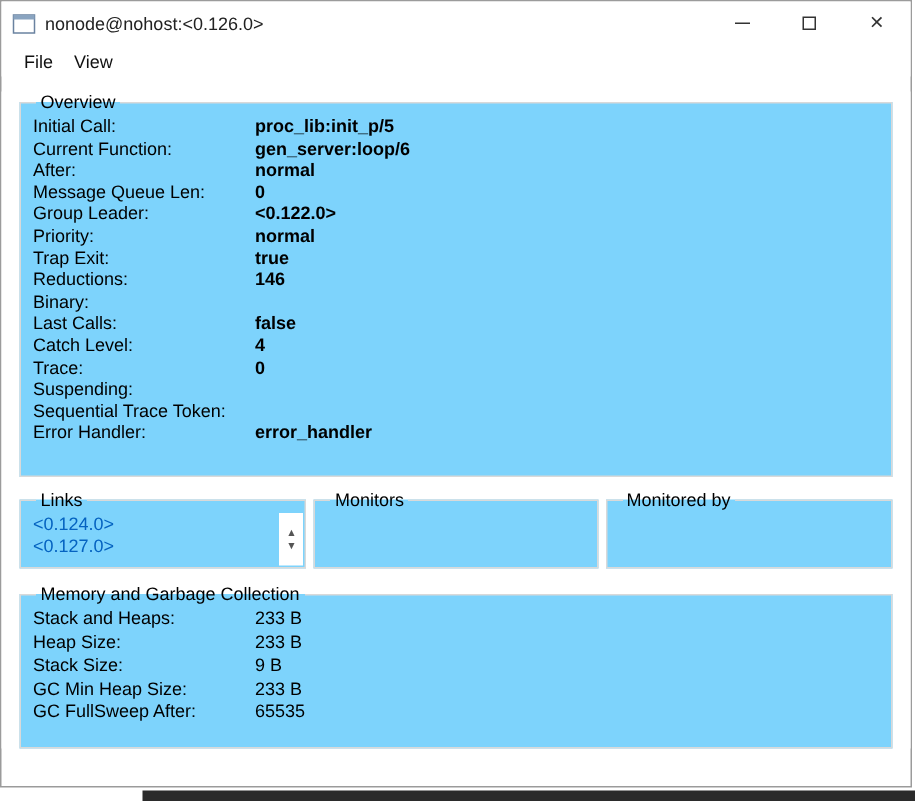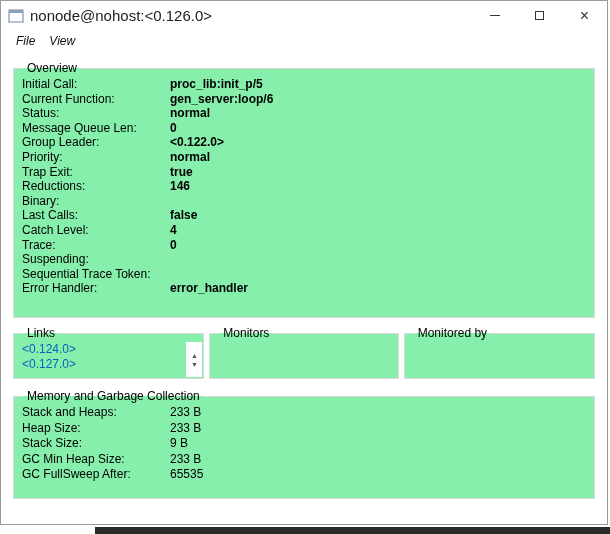--- a/index.html
+++ b/index.html
@@ -7,44 +7,44 @@
     width:610px;height:534px;position:relative;overflow:hidden;
     font-family:"Liberation Sans", sans-serif;font-size:12px;color:#000;background:#ffffff;
   }
   .window{
     position:absolute;left:0;top:0;width:608px;height:525px;
     border:1px solid #9b9b9b;background:#ffffff;box-sizing:border-box;
   }
   
   .titlebar{height:29px;display:flex;align-items:center;background:#ffffff;}
   .app-icon{width:16px;height:16px;margin:0 6px 0 7px;display:inline-block;}
-  .title-text{flex:1;font-size:15px;color:#222;white-space:nowrap;overflow:hidden;}
+  .title-text{flex:1;font-size:12px;color:#222;white-space:nowrap;overflow:hidden;}
   .win-controls{display:flex;height:100%;}
   .win-btn{width:45px;height:100%;display:flex;align-items:center;justify-content:center;color:#333;}
   .glyph-min{display:block;width:10px;height:1px;background:#333;}
   .glyph-max{display:block;width:9px;height:9px;border:1px solid #333;box-sizing:border-box;}
   .glyph-close{font-size:16px;line-height:16px;color:#333;}
   
   .menubar{height:21px;display:flex;align-items:center;padding-left:8px;background:#ffffff;}
-  .menu-item{padding:2px 7px;color:#111;font-style:italic;}
+  .menu-item{padding:2px 7px;color:#111;}
   
   .tabbar{display:flex;align-items:flex-end;padding-left:2px;height:22px;border-bottom:1px solid #d9d9d9;background:#ffffff;}
   .tab{
     background:#f0f0f0;border:1px solid #d9d9d9;border-bottom:none;
     padding:2px 8px 3px 8px;margin-right:2px;height:18px;box-sizing:border-box;
     font-size:12px;color:#333;white-space:nowrap;
   }
   .tab.active{
     background:#ffffff;height:21px;padding-top:4px;margin-bottom:-1px;
     border-bottom:1px solid #ffffff;color:#00347e;
   }
   
   .content{position:relative;background:#ffffff;}
   fieldset{
-    border:1px solid #d9d9d9;margin:0;padding:2px 8px 4px 8px;box-sizing:border-box;background:#86efac;
+    border:1px solid #d9d9d9;margin:0;padding:2px 8px 4px 8px;box-sizing:border-box;background:#7dd3fc;
   }
   legend{font-size:12px;padding:0 3px;margin-left:2px;color:#000;}
   .fs-overview{margin:10px 12px 0 12px;height:257px;}
   .row{height:14.6px;line-height:14.6px;white-space:nowrap;}
   .row .lbl{display:inline-block;width:148px;color:#000;}
   .row .val{color:#000;font-weight:bold;}
   .mid-boxes{display:flex;margin:8px 12px 0 12px;gap:5px;}
   .fs-links{width:192px;height:53px;position:relative;padding-right:20px;}
   .fs-monitors{width:190px;height:53px;}
   .fs-monitoredby{width:192px;height:53px;}
@@ -92,21 +92,21 @@
     <span class="menu-item">View</span>
   </div>
 
 
   <div class="content">
 
     <fieldset class="fs-overview">
       <legend>Overview</legend>
       <div class="row"><span class="lbl">Initial Call:</span><span class="val">proc_lib:init_p/5</span></div>
       <div class="row"><span class="lbl">Current Function:</span><span class="val">gen_server:loop/6</span></div>
-      <div class="row"><span class="lbl">Status:</span><span class="val">normal</span></div>
+      <div class="row"><span class="lbl">After:</span><span class="val">normal</span></div>
       <div class="row"><span class="lbl">Message Queue Len:</span><span class="val">0</span></div>
       <div class="row"><span class="lbl">Group Leader:</span><span class="val link">&lt;0.122.0&gt;</span></div>
       <div class="row"><span class="lbl">Priority:</span><span class="val">normal</span></div>
       <div class="row"><span class="lbl">Trap Exit:</span><span class="val">true</span></div>
       <div class="row"><span class="lbl">Reductions:</span><span class="val">146</span></div>
       <div class="row"><span class="lbl">Binary:</span><span class="val"></span></div>
       <div class="row"><span class="lbl">Last Calls:</span><span class="val">false</span></div>
       <div class="row"><span class="lbl">Catch Level:</span><span class="val">4</span></div>
       <div class="row"><span class="lbl">Trace:</span><span class="val">0</span></div>
       <div class="row"><span class="lbl">Suspending:</span><span class="val"></span></div>

